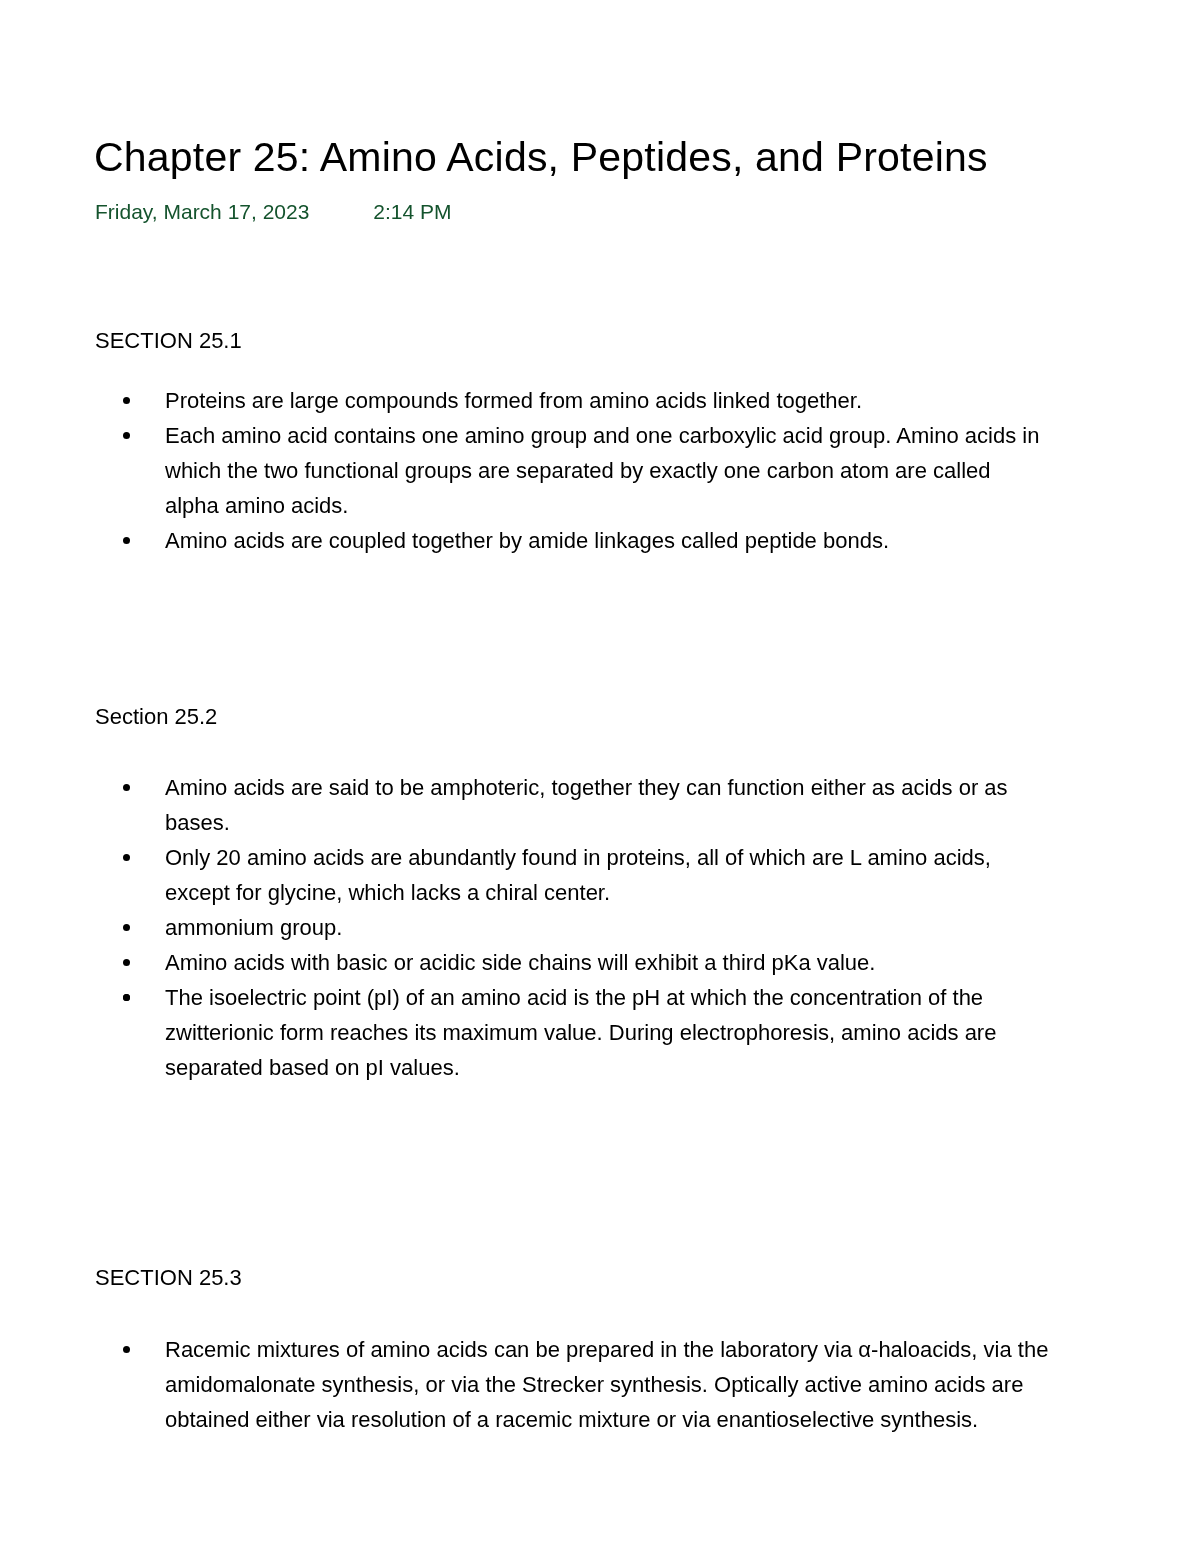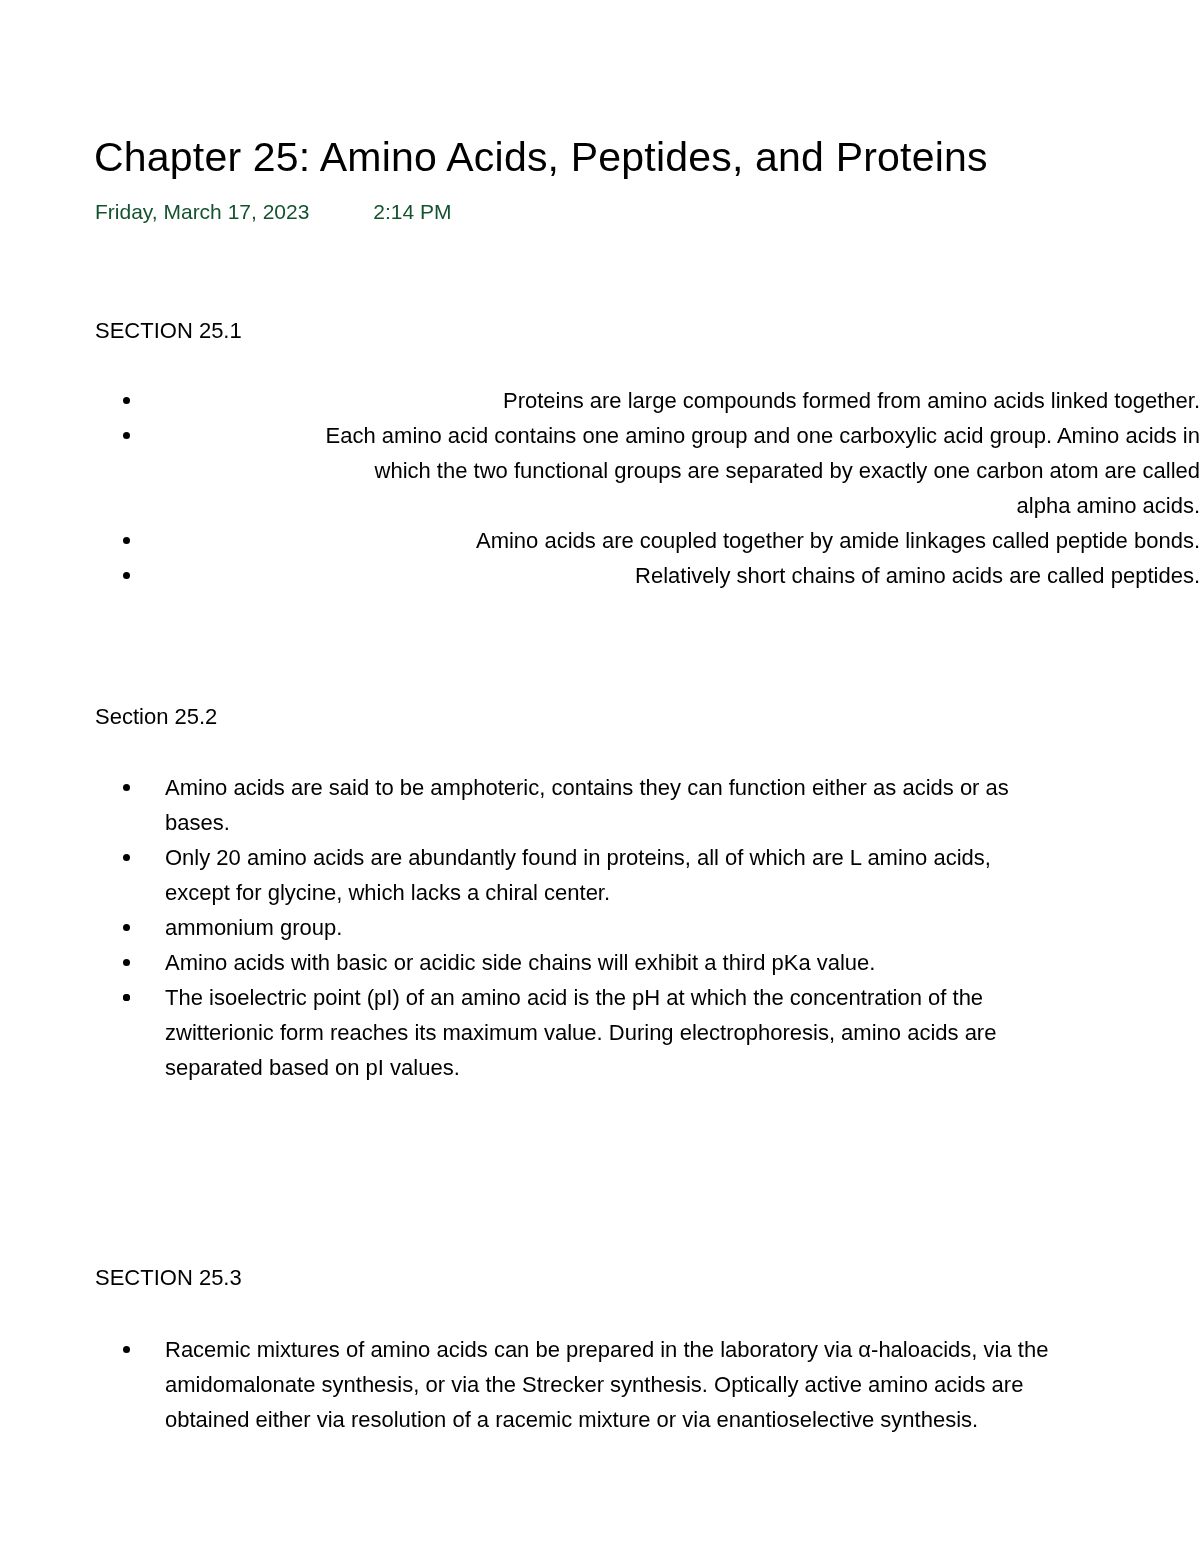--- a/index.html
+++ b/index.html
@@ -18,47 +18,43 @@
 </style>
 </head>
 <body>
 
 <div class="title">Chapter 25: Amino Acids, Peptides, and Proteins</div>
 <div class="meta">
   <span>Friday, March 17, 2023</span>
   <span class="time">2:14 PM</span>
 </div>
 
-<div class="heading" style="top:318px;">SECTION 25.1</div>
-<ul class="bullets" style="top:383px;text-align:right;">
+<div class="heading" style="top:328px;">SECTION 25.1</div>
+<ul class="bullets" style="top:383px;">
     <li>
       <span class="dot"></span>
       <span class="line">Proteins are large compounds formed from amino acids linked together.</span>
     </li>
     <li>
       <span class="dot"></span>
       <span class="line">Each amino acid contains one amino group and one carboxylic acid group. Amino acids in</span>
       <span class="line">which the two functional groups are separated by exactly one carbon atom are called</span>
       <span class="line">alpha amino acids.</span>
     </li>
     <li>
       <span class="dot"></span>
       <span class="line">Amino acids are coupled together by amide linkages called peptide bonds.</span>
     </li>
-    <li>
-      <span class="dot"></span>
-      <span class="line">Relatively short chains of amino acids are called peptides.</span>
-    </li>
   </ul>
 
 <div class="heading" style="top:704px;">Section 25.2</div>
 <ul class="bullets" style="top:770px;">
     <li>
       <span class="dot"></span>
-      <span class="line">Amino acids are said to be amphoteric, contains they can function either as acids or as</span>
+      <span class="line">Amino acids are said to be amphoteric, together they can function either as acids or as</span>
       <span class="line">bases.</span>
     </li>
     <li>
       <span class="dot"></span>
       <span class="line">Only 20 amino acids are abundantly found in proteins, all of which are L amino acids,</span>
       <span class="line">except for glycine, which lacks a chiral center.</span>
     </li>
     <li>
       <span class="dot"></span>
       <span class="line">ammonium group.</span>

